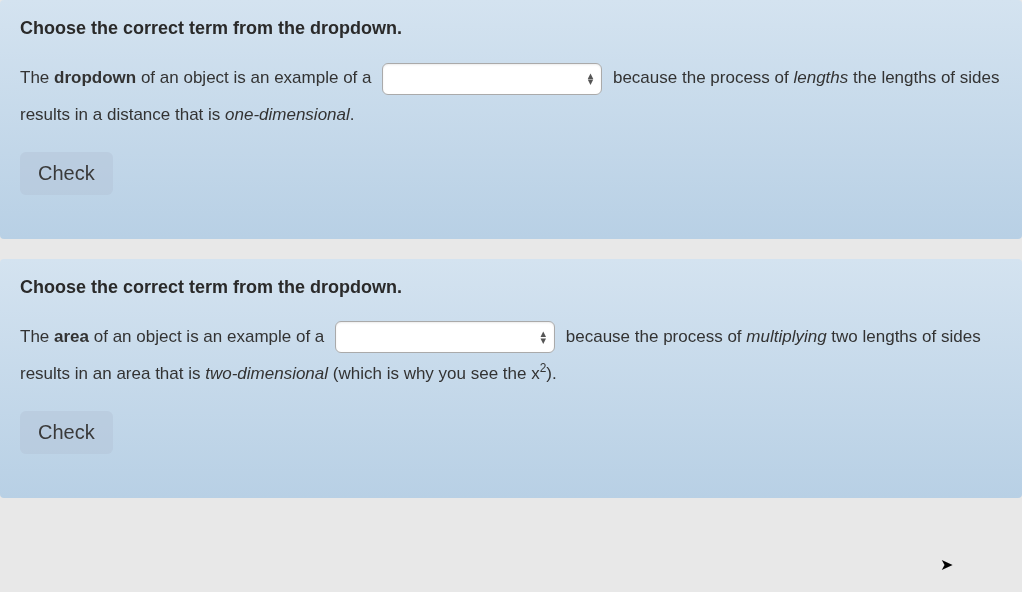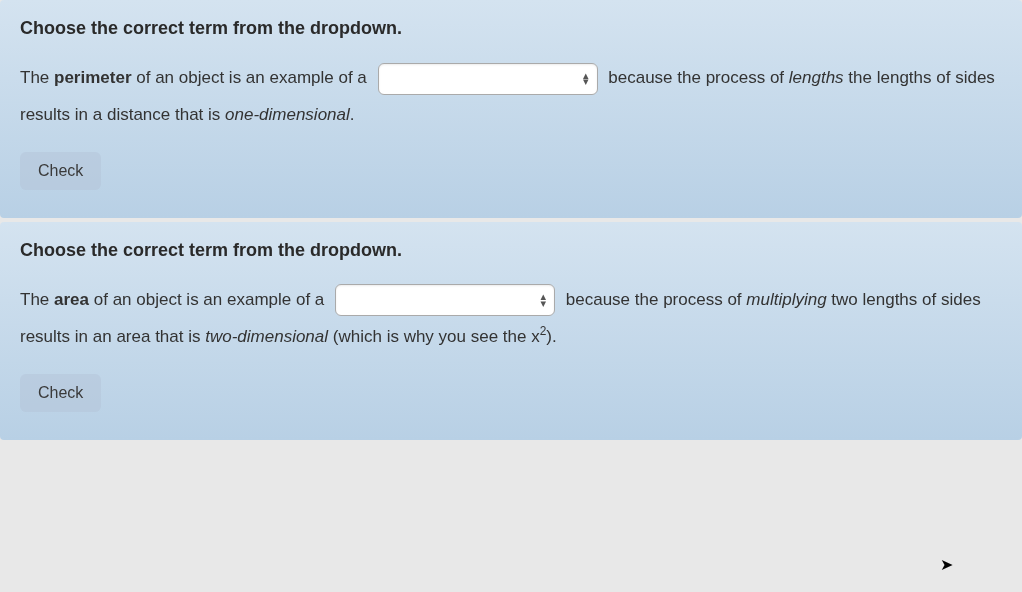--- a/index.html
+++ b/index.html
@@ -10,22 +10,22 @@
     body {
       font-family: Arial, Helvetica, sans-serif;
       background: #e8e8e8;
       padding: 0;
       width: 1022px;
       height: 592px;
       overflow: hidden;
     }
     .question-card {
       background: linear-gradient(180deg, #d4e3f0 0%, #b8d0e5 100%);
-      padding: 18px 20px 28px 20px;
-      margin-bottom: 4px;
+      padding: 18px 20px 44px 20px;
+      margin-bottom: 20px;
       border-radius: 4px;
     }
     .question-title {
       font-size: 18px;
       font-weight: bold;
       color: #2a2a2a;
       margin-bottom: 20px;
     }
     .question-body {
       font-size: 17px;
@@ -60,21 +60,21 @@
       color: #555;
       line-height: 0.6;
       pointer-events: none;
     }
     .check-button {
       display: inline-block;
       background: rgba(180, 195, 215, 0.5);
       border: none;
       border-radius: 6px;
       padding: 10px 18px;
-      font-size: 16px;
+      font-size: 20px;
       color: #3a3a3a;
       cursor: pointer;
       font-family: inherit;
     }
     sup {
       font-size: 0.7em;
     }
     .cursor {
       position: absolute;
       left: 940px;
@@ -83,21 +83,21 @@
       color: #000;
       pointer-events: none;
     }
   </style>
 </head>
 <body>
 
 <div class="question-card">
   <div class="question-title">Choose the correct term from the dropdown.</div>
   <div class="question-body">
-    <span>The </span><span class="bold-term">perimeter</span><span> of an object is an example of a </span><span class="dropdown"><span class="dropdown-arrows">▴<br>▾</span></span><span> because the process of </span><span class="italic-term">lengths</span><span> the lengths of sides results in a distance that is </span><span class="italic-term">one-dimensional</span><span>.</span>
+    <span>The </span><span class="bold-term">dropdown</span><span> of an object is an example of a </span><span class="dropdown"><span class="dropdown-arrows">▴<br>▾</span></span><span> because the process of </span><span class="italic-term">lengths</span><span> the lengths of sides results in a distance that is </span><span class="italic-term">one-dimensional</span><span>.</span>
   </div>
   <button class="check-button">Check</button>
 </div>
 
 <div class="question-card">
   <div class="question-title">Choose the correct term from the dropdown.</div>
   <div class="question-body">
     <span>The </span><span class="bold-term">area</span><span> of an object is an example of a </span><span class="dropdown"><span class="dropdown-arrows">▴<br>▾</span></span><span> because the process of </span><span class="italic-term">multiplying</span><span> two lengths of sides results in an area that is </span><span class="italic-term">two-dimensional</span><span> (which is why you see the x</span><sup>2</sup><span>).</span>
   </div>
   <button class="check-button">Check</button>

